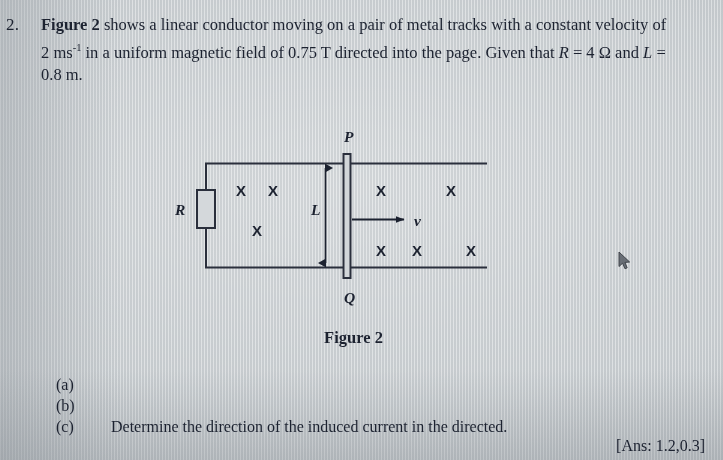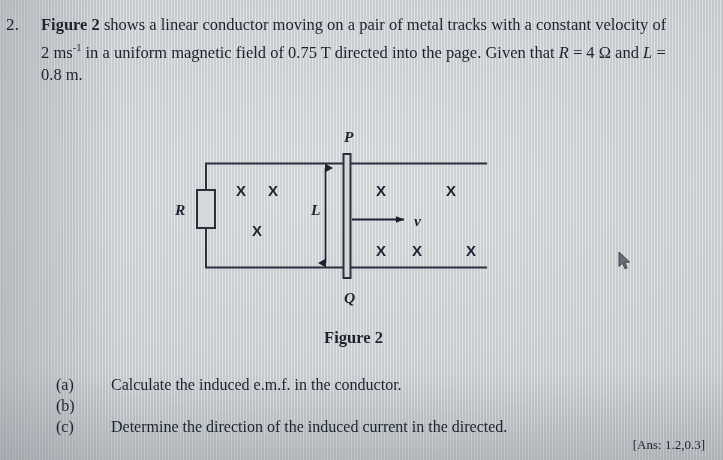--- a/index.html
+++ b/index.html
@@ -102,21 +102,21 @@
     left: 56px; top: 374px;
     width: 640px;
     font-size: 16px;
     line-height: 21px;
   }
   .part { display: flex; }
   .part-key { width: 55px; flex: 0 0 55px; }
   #ansline {
     position: absolute;
     right: 18px; top: 437px;
-    font-size: 13px;
+    font-size: 16px;
   }
 
   
   #cursor {
     position: absolute;
     left: 618px; top: 251px;
     width: 14px; height: 20px;
     pointer-events: none;
     opacity: 0.88;
   }
@@ -178,21 +178,20 @@
 <div class="xmark" style="left:446px; top:182px;">X</div>
 <div class="xmark" style="left:376px; top:242px;">X</div>
 <div class="xmark" style="left:412px; top:242px;">X</div>
 <div class="xmark" style="left:466px; top:242px;">X</div>
 
 <div id="figcap"><span>Figure 2</span></div>
 
 <div id="parts" class="ink">
   <div class="part">
     <span class="part-key">(a)</span>
-    <span>Calculate the induced e.m.f. in the conductor.</span>
   </div>
   <div class="part">
     <span class="part-key">(b)</span>
   </div>
   <div class="part">
     <span class="part-key">(c)</span>
     <span>Determine the direction of the induced current in the directed.</span>
   </div>
 </div>
 

